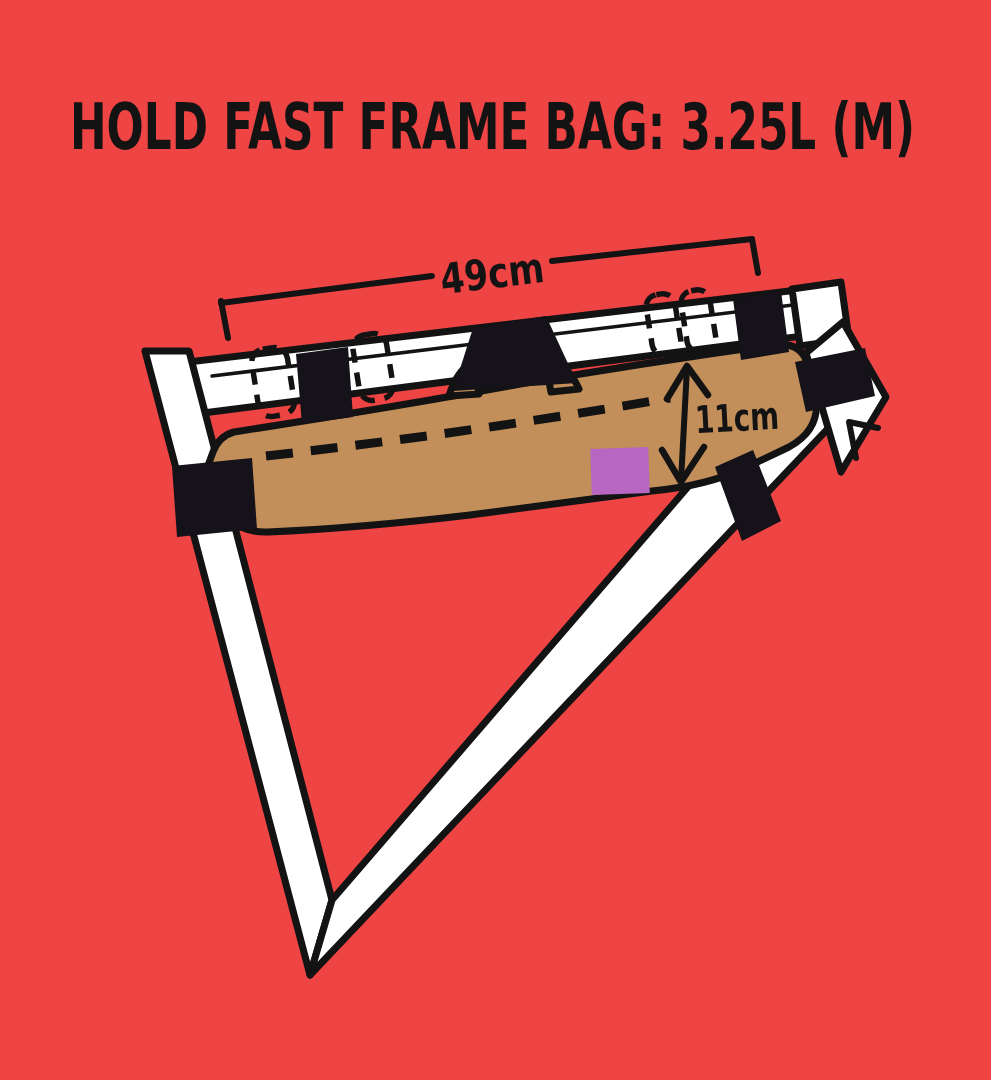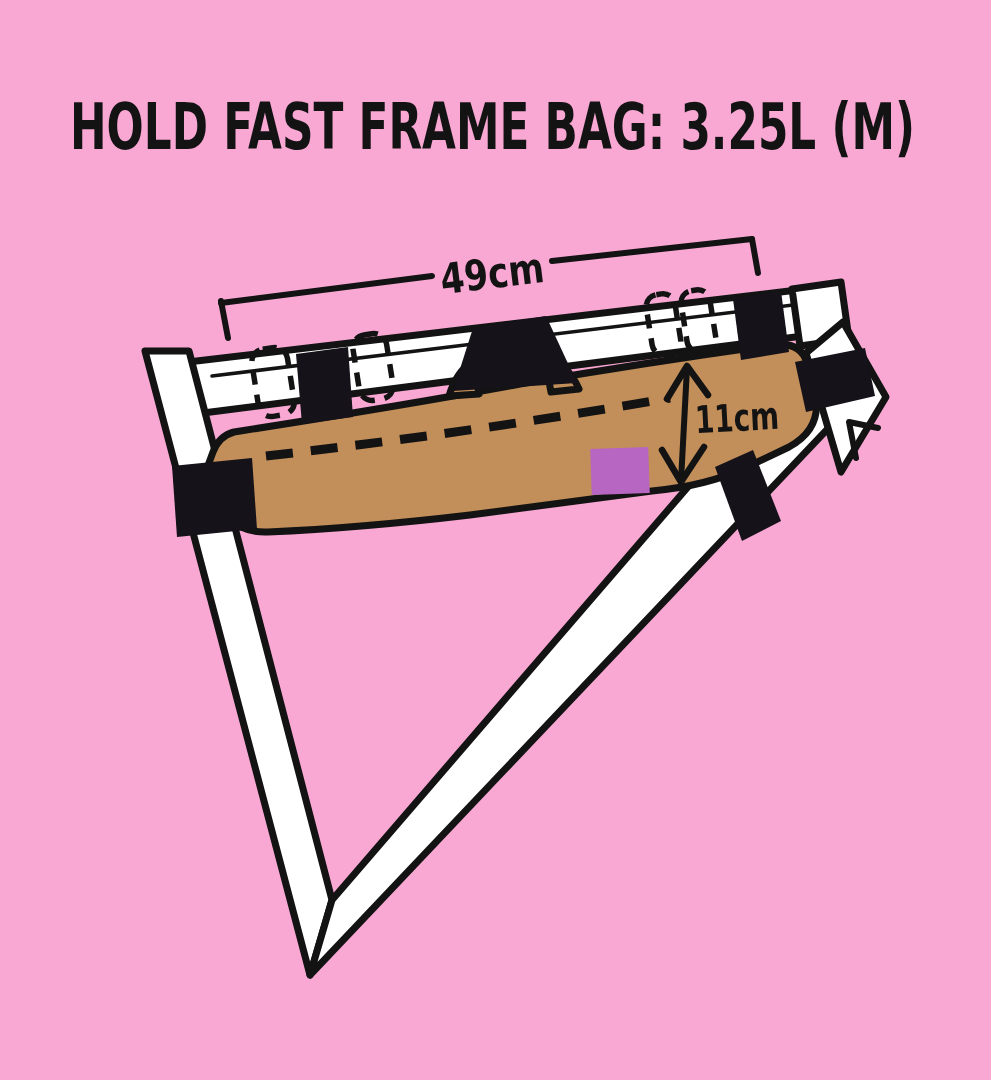--- a/index.html
+++ b/index.html
@@ -4,21 +4,21 @@
 <style>
   html, body {
     margin: 0;
     padding: 0;
     background: #ffffff;
   }
   .stage {
     position: relative;
     width: 991px;
     height: 1080px;
-    background: #f9a8d4;
+    background: #ef4444;
     overflow: hidden;
     font-family: "DejaVu Sans", sans-serif;
   }
   svg { display: block; }
   .tube       { fill: #ffffff; stroke: #131313; stroke-width: 7; stroke-linejoin: round; }
   .thin-line  { fill: none; stroke: #131313; stroke-width: 3.5; stroke-linecap: round; }
   .step-line  { fill: none; stroke: #131313; stroke-width: 6; stroke-linecap: round; stroke-linejoin: round; }
   .bag-part   { stroke: #131313; stroke-width: 7; stroke-linejoin: round; }
   .dash-strap { fill: none; stroke: #131313; stroke-width: 5.5; stroke-dasharray: 14 10; }
   .centerline { fill: none; stroke: #131313; stroke-width: 9; stroke-dasharray: 27 18; stroke-linecap: butt; }

